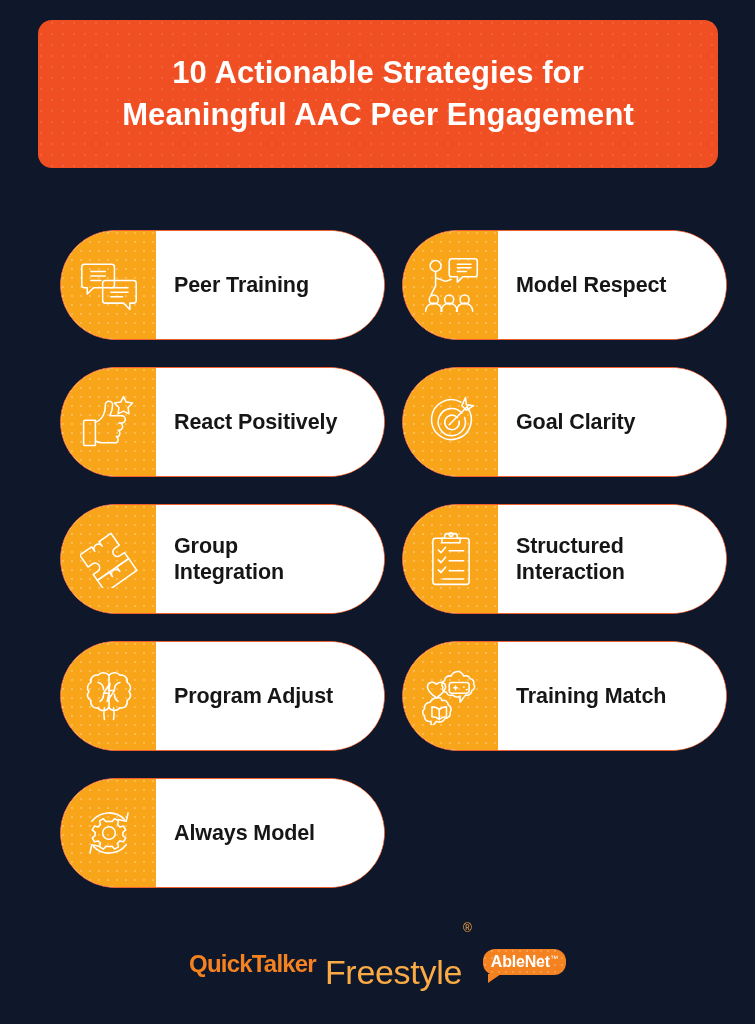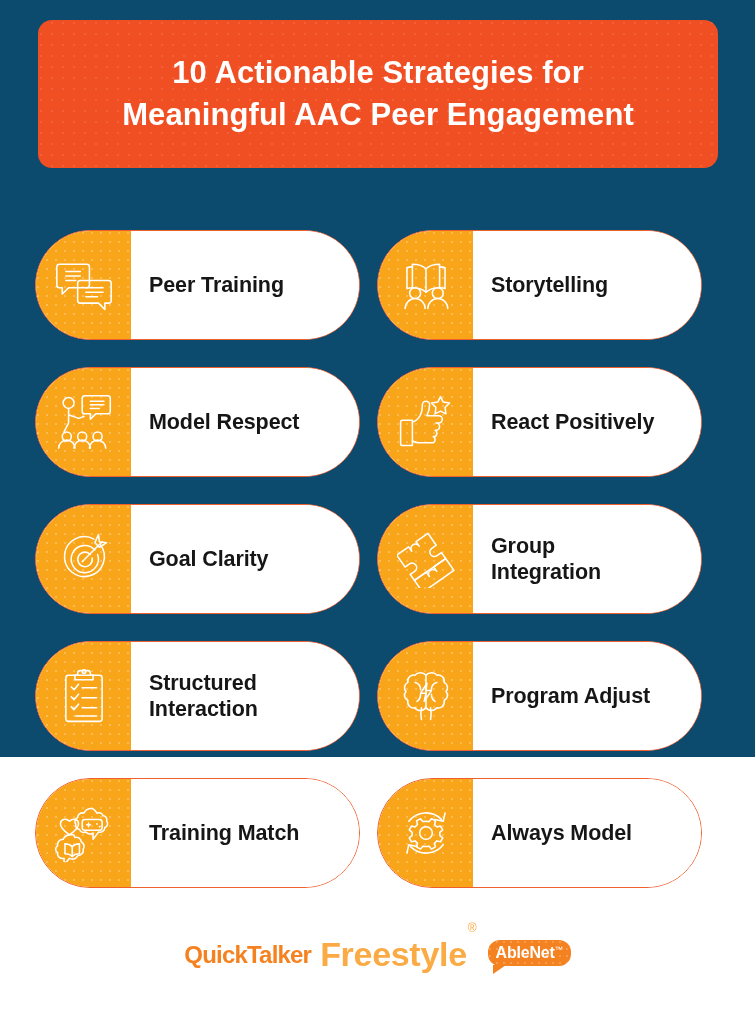--- a/index.html
+++ b/index.html
@@ -8,22 +8,22 @@
     width: 755px;
     height: 1024px;
     background: #ffffff;
     font-family: "Liberation Sans", sans-serif;
     overflow: hidden;
   }
 
   .page {
     position: relative;
     width: 755px;
-    height: 757px;
-    background: #0c4a6e;
+    height: 1024px;
+    background: #0f172a;
   }
 
   
   .header {
     position: absolute;
     left: 38px;
     top: 20px;
     width: 680px;
     height: 148px;
     background-color: #f04e23;
@@ -43,21 +43,21 @@
     font-weight: bold;
     line-height: 1.36;
     text-align: center;
     letter-spacing: 0.1px;
   }
   .header-line { display: block; }
 
   
   .grid {
     position: absolute;
-    left: 35px;
+    left: 60px;
     top: 230px;
     width: 667px;
     display: grid;
     grid-template-columns: 325px 325px;
     column-gap: 17px;
     row-gap: 27px;
   }
 
   .card {
     position: relative;
@@ -130,24 +130,25 @@
     gap: 0;
   }
   .logo-quick {
     font-size: 24px;
     font-weight: bold;
     color: #f58220;
     letter-spacing: -0.8px;
   }
   .logo-free {
     font-size: 34px;
-    font-weight: bold;
+    font-weight: normal;
     color: #fbab45;
     letter-spacing: -0.3px;
     margin-left: 9px;
+    margin-top: 18px;
   }
   .logo-reg {
     font-size: 12px;
     color: #fbab45;
     vertical-align: super;
     margin-left: 1px;
     margin-top: -14px;
     align-self: flex-start;
   }
   .logo-badge {
@@ -205,37 +206,20 @@
           <path d="M12 17 h16 M12 22 h16 M12 27 h11"></path>
           <path d="M28 27 h31 a3 3 0 0 1 3 3 v19 a3 3 0 0 1 -3 3 h-4 v7 l-7 -7 h-20 a3 3 0 0 1 -3 -3 v-19 a3 3 0 0 1 3 -3 z"></path>
           <path d="M34 35 h19 M34 40 h19 M34 45 h13"></path>
         </svg>
       </div>
       <div class="card-label-area">
         <span class="card-label">Peer Training</span>
       </div>
     </div>
 
-    <div class="card">
-      <div class="card-icon-panel">
-        <svg viewBox="0 0 64 64">
-          <path d="M32 14 c-4 -4 -10 -5 -15 -5 v26 c5 0 11 1 15 5 c4 -4 10 -5 15 -5 v-26 c-5 0 -11 1 -15 5 z"></path>
-          <path d="M32 14 v26"></path>
-          <path d="M17 35 c-2 0 -4 0 -6 1 v-23 c2 -1 4 -1 6 -1"></path>
-          <path d="M47 35 c2 0 4 0 6 1 v-23 c-2 -1 -4 -1 -6 -1"></path>
-          <circle cx="20" cy="41" r="6"></circle>
-          <path d="M9 58 a11 11 0 0 1 22 0"></path>
-          <circle cx="45" cy="41" r="6"></circle>
-          <path d="M34 58 a11 11 0 0 1 22 0"></path>
-        </svg>
-      </div>
-      <div class="card-label-area">
-        <span class="card-label">Storytelling</span>
-      </div>
-    </div>
 
     <div class="card">
       <div class="card-icon-panel">
         <svg viewBox="0 0 64 64">
           <circle cx="15" cy="11" r="6"></circle>
           <path d="M15 17 v16 M15 33 l-5 10 M15 24 l11 4 l6 -2"></path>
           <path d="M33 3 h25 a3 3 0 0 1 3 3 v14 a3 3 0 0 1 -3 3 h-13 l-6 6 v-6 h-6 a3 3 0 0 1 -3 -3 v-14 a3 3 0 0 1 3 -3 z"></path>
           <path d="M39 9 h15 M39 13 h15 M39 17 h10"></path>
           <circle cx="13" cy="48" r="5"></circle>
           <path d="M4 61 a9 9 0 0 1 18 0"></path>

